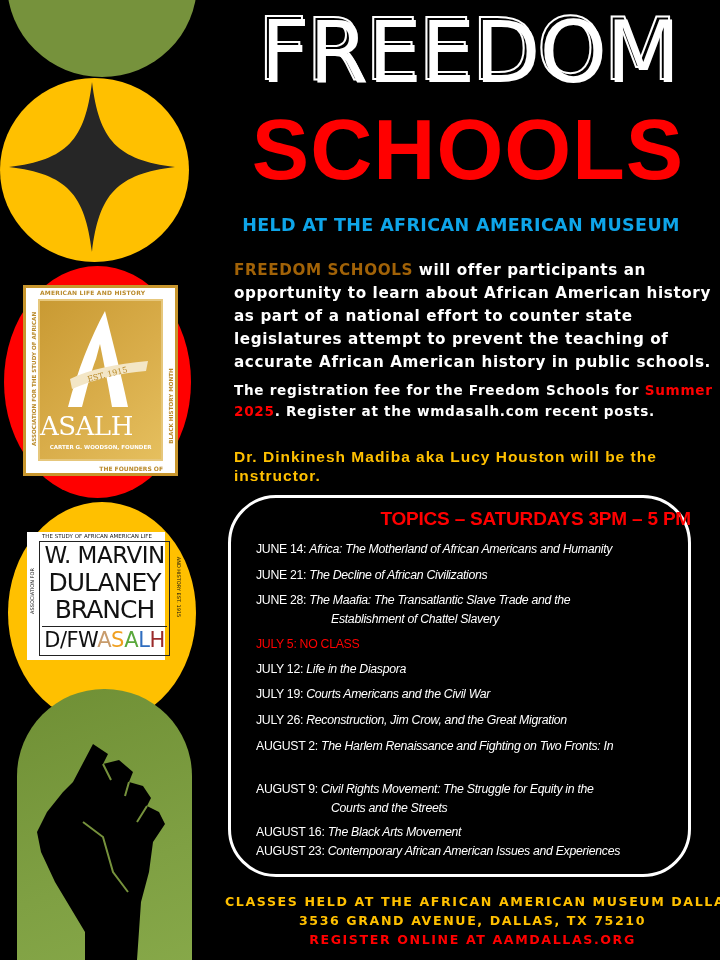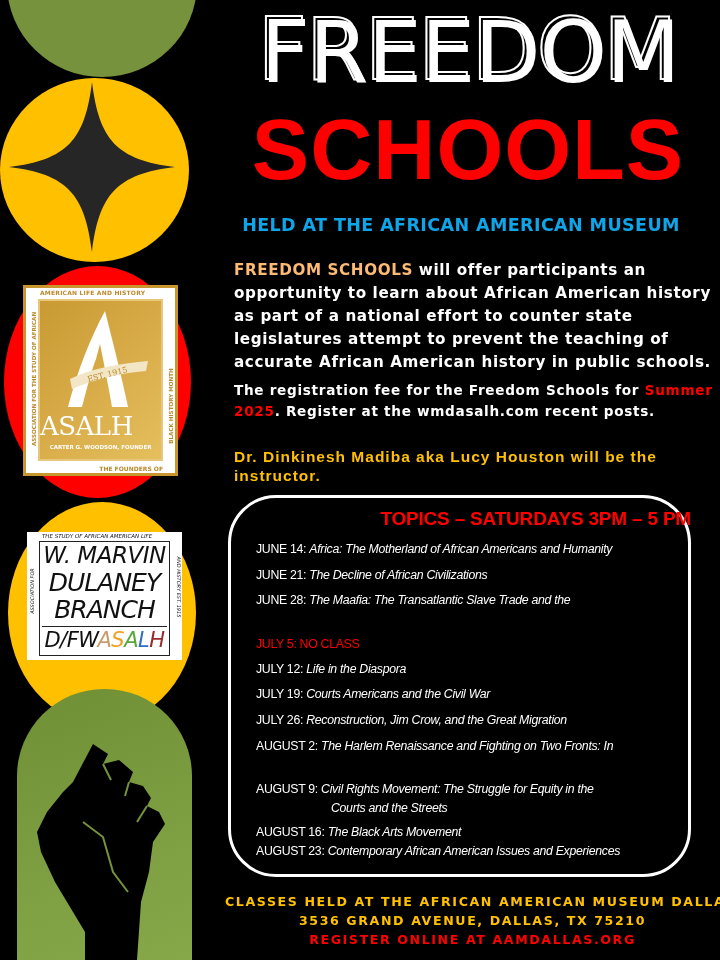--- a/index.html
+++ b/index.html
@@ -22,40 +22,40 @@
   .asalh-gold { position: absolute; left: 12px; top: 11px; right: 12px; bottom: 12px; background: linear-gradient(135deg, #c99a33 0%, #d9ad4a 55%, #e5bf5e 100%); border: 2px solid #e6c77c; }
   .asalh-top { position: absolute; left: 14px; top: 1px; font-size: 6px; font-weight: bold; color: #b98a2b; letter-spacing: 0.2px; white-space: nowrap; }
   .asalh-left { position: absolute; left: -70px; top: 88px; width: 155px; transform: rotate(-90deg); font-size: 5.6px; font-weight: bold; color: #b98a2b; white-space: nowrap; text-align: center; }
   .asalh-right { position: absolute; left: 75px; top: 115px; width: 140px; transform: rotate(-90deg); font-size: 5.6px; font-weight: bold; color: #b98a2b; white-space: nowrap; text-align: center; }
   .asalh-bottom { position: absolute; right: 12px; bottom: 1px; font-size: 6px; font-weight: bold; color: #b98a2b; white-space: nowrap; }
   .asalh-a { position: absolute; left: 20px; top: 8px; width: 90px; height: 100px; }
   .asalh-name { position: absolute; left: 0; right: 0; top: 110px; text-align: left; font-family: "DejaVu Serif", serif; font-size: 26px; color: #fff; letter-spacing: -0.5px; }
   .asalh-founder { position: absolute; left: 0; right: 0; top: 143px; text-align: center; font-size: 5.5px; font-weight: bold; color: #fff; }
 
   
-  .dulaney-logo { position: absolute; left: 27px; top: 532px; width: 155px; height: 128px; background: #fff; color: #111; font-style: italic; }
+  .dulaney-logo { position: absolute; left: 27px; top: 532px; width: 138px; height: 128px; background: #fff; color: #111; }
   .dl-top { position: absolute; left: 15px; top: 1px; font-size: 5.5px; white-space: nowrap; }
   .dl-box { position: absolute; left: 12px; top: 9px; width: 131px; height: 115px; border: 1px solid #222; }
   .dl-line { position: absolute; left: 0; right: 0; text-align: center; font-family: "DejaVu Sans", sans-serif; line-height: 1; white-space: nowrap; }
   .dl-l1 { top: 2px; font-size: 23px; letter-spacing: -0.5px; }
   .dl-l2 { top: 28px; font-size: 25px; letter-spacing: -1px; }
   .dl-l3 { top: 55px; font-size: 25px; letter-spacing: -1px; }
   .dl-sep { position: absolute; left: 2px; right: 2px; top: 84px; border-top: 1px solid #222; }
   .dl-l4 { top: 88px; font-size: 21px; letter-spacing: -0.5px; }
   .dl-left { position: absolute; left: -51px; top: 56px; width: 112px; transform: rotate(-90deg); font-size: 5px; white-space: nowrap; text-align: center; }
   .dl-right { position: absolute; left: 96px; top: 52px; width: 112px; transform: rotate(90deg); font-size: 5px; white-space: nowrap; text-align: center; }
   .c-a1 { color: #c89c6c; } .c-s { color: #f0a020; } .c-a2 { color: #5aa83c; } .c-l { color: #2f6dbf; } .c-h { color: #9a2a2a; }
 
   
   .title-freedom { position: absolute; left: 232px; top: 6px; width: 470px; text-align: center; font-family: "DejaVu Sans", sans-serif; font-size: 86px; font-weight: normal; line-height: 1; color: #fff; letter-spacing: -1px; -webkit-text-stroke: 2px #fff; color: transparent; text-shadow: 3px 3px 0 #fff; }
   .title-schools { position: absolute; left: 228px; top: 106px; width: 480px; text-align: center; font-family: "Liberation Sans", sans-serif; font-size: 86px; font-weight: bold; line-height: 1; color: #ff0000; letter-spacing: 1px; }
   .held-at { position: absolute; left: 228px; top: 215px; width: 466px; text-align: center; font-family: "DejaVu Sans", sans-serif; font-weight: bold; font-size: 17.5px; color: #0ea5e9; letter-spacing: 0.4px; }
 
   .desc { position: absolute; left: 234px; top: 259px; width: 480px; font-family: "DejaVu Sans", sans-serif; font-weight: bold; font-size: 15.2px; line-height: 23px; color: #fff; letter-spacing: 0.6px; }
-  .gold { color: #fdba74; }
+  .gold { color: #a16207; }
   .red { color: #ff0000; }
   .fee { position: absolute; left: 234px; top: 380px; width: 480px; font-weight: bold; font-size: 13.6px; line-height: 21px; letter-spacing: 0.7px; }
   .instructor { position: absolute; left: 234px; top: 447px; width: 480px; font-family: "Liberation Sans", sans-serif; font-weight: bold; font-size: 15.5px; line-height: 19px; color: #ffc000; letter-spacing: 1px; }
 
   .topics-box { position: absolute; left: 228px; top: 495px; width: 463px; height: 382px; border: 3px solid #fff; border-radius: 48px; }
   .topics-title { position: absolute; left: 228px; top: 508px; width: 463px; text-align: right; font-family: "Liberation Sans", sans-serif; font-size: 19px; font-weight: bold; color: #ff0000; letter-spacing: -0.2px; }
   .topic { position: absolute; left: 256px; font-family: "Liberation Sans", sans-serif; font-size: 12.3px; color: #fff; line-height: 19px; letter-spacing: -0.3px; white-space: nowrap; }
   .topic .date { font-weight: normal; }
   .topic .name { font-style: italic; }
   .topic .cont { display: block; padding-left: 75px; font-style: italic; }
@@ -122,21 +122,21 @@
 
 <div class="fee"><span>The registration fee for the Freedom Schools for </span><span class="red">Summer 2025</span><span>. Register at the wmdasalh.com recent posts.</span></div>
 
 <div class="instructor">Dr. Dinkinesh Madiba aka Lucy Houston will be the instructor.</div>
 
 <div class="topics-box"></div>
 <div class="topics-title">TOPICS – SATURDAYS 3PM – 5 PM</div>
 
 <div class="topic" style="top:540px"><span class="date">JUNE 14: </span><span class="name">Africa: The  Motherland of African Americans and Humanity</span></div>
 <div class="topic" style="top:566px"><span class="date">JUNE 21: </span><span class="name">The Decline  of  African Civilizations</span></div>
-<div class="topic" style="top:591px"><span class="date">JUNE 28: </span><span class="name">The Maafia: The Transatlantic Slave Trade and the</span></div>
+<div class="topic" style="top:591px"><span class="date">JUNE 28: </span><span class="name">The Maafia: The Transatlantic Slave Trade and the</span><span class="cont">Establishment  of Chattel Slavery</span></div>
 <div class="topic noclass" style="top:635px"><span class="date">JULY 5: NO CLASS</span></div>
 <div class="topic" style="top:660px"><span class="date">JULY 12: </span><span class="name">Life in the Diaspora</span></div>
 <div class="topic" style="top:685px"><span class="date">JULY 19: </span><span class="name">Courts Americans and the Civil War</span></div>
 <div class="topic" style="top:711px"><span class="date">JULY 26: </span><span class="name">Reconstruction, Jim Crow, and the Great Migration</span></div>
 <div class="topic" style="top:737px"><span class="date">AUGUST 2:  </span><span class="name">The Harlem Renaissance and Fighting on Two Fronts: In</span></div>
 <div class="topic" style="top:780px"><span class="date">AUGUST 9: </span><span class="name">Civil Rights Movement: The Struggle for Equity in the</span><span class="cont">Courts and the Streets</span></div>
 <div class="topic" style="top:823px"><span class="date">AUGUST 16: </span><span class="name">The Black Arts Movement</span></div>
 <div class="topic" style="top:842px"><span class="date">AUGUST 23: </span><span class="name">Contemporary African American  Issues and Experiences</span></div>
 
 <div class="footer f1">CLASSES HELD AT THE AFRICAN AMERICAN MUSEUM DALLAS</div>

